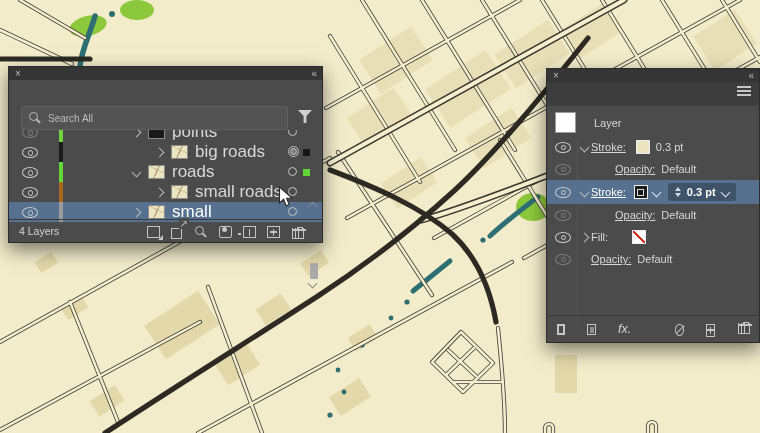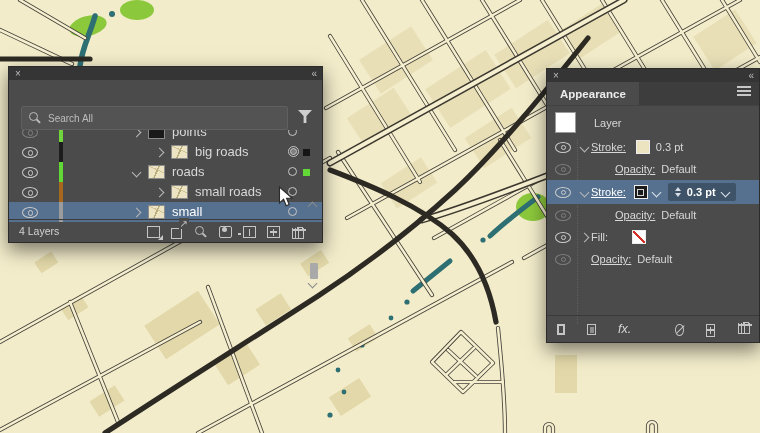--- a/index.html
+++ b/index.html
@@ -53,21 +53,21 @@
   .lrow .chev{position:absolute;top:50%;margin-top:-3.5px}
   .lvl1 .chev{left:124px}
   .lvl2 .chev{left:147px}
   .thumb{position:absolute;top:50%;margin-top:-7px;width:17px;height:14px;border:1px solid #8b8b8b;
          background:#ece4c2;box-sizing:border-box}
   .thumb.dark{background:#191919}
   .thumb.mapish{background:
      linear-gradient(115deg,transparent 46%,#b9ad7e 46% 54%,transparent 54%),
      linear-gradient(25deg,transparent 60%,#cfc395 60% 66%,transparent 66%),#ece4c2}
   .lvl1 .thumb{left:139px}.lvl2 .thumb{left:162px}
-  .lname{position:absolute;top:50%;transform:translateY(-52%);font-size:13px}
+  .lname{position:absolute;top:50%;transform:translateY(-52%);font-size:17px}
   .lvl1 .lname{left:163px}.lvl2 .lname{left:186px}
   .target{position:absolute;left:279px;top:50%;width:9px;height:9px;margin-top:-5px;
           border:1.2px solid #c6c6c6;border-radius:50%;box-sizing:border-box}
   .target.dbl{width:11px;height:11px;margin-top:-6px}
   .target.dbl::after{content:"";position:absolute;inset:1px;border:1.2px solid #c6c6c6;border-radius:50%;background:rgba(190,190,190,.45)}
   .selsq{position:absolute;left:294px;top:50%;width:7px;height:7px;margin-top:-3.5px}
   .vscroll-up{position:absolute;right:6px;top:70px}
   .vscroll-dn{position:absolute;right:6px;top:147px}
   .vscroll-up .chev,.vscroll-dn .chev{border-color:#8b8b8b}
   .vthumb{position:absolute;right:4px;top:133px;width:8px;height:16px;background:#a9a9a9;border-radius:1px}
@@ -331,21 +331,20 @@
     </span>
   </div>
 </section>
 
 <section class="panel appear">
   <div class="topbar">
     <span class="x">×</span>
     <span class="coll">«</span>
   </div>
   <div class="tabbar">
-    <div class="tab">Appearance</div>
     <span class="burger"></span>
   </div>
 
   <div class="arows">
     <span class="guide" style="left:30px;top:30px;height:185px"></span>
 
     <div class="arow layerrow">
       <span class="lthumb"></span>
       <span class="alabel">Layer</span>
     </div>

